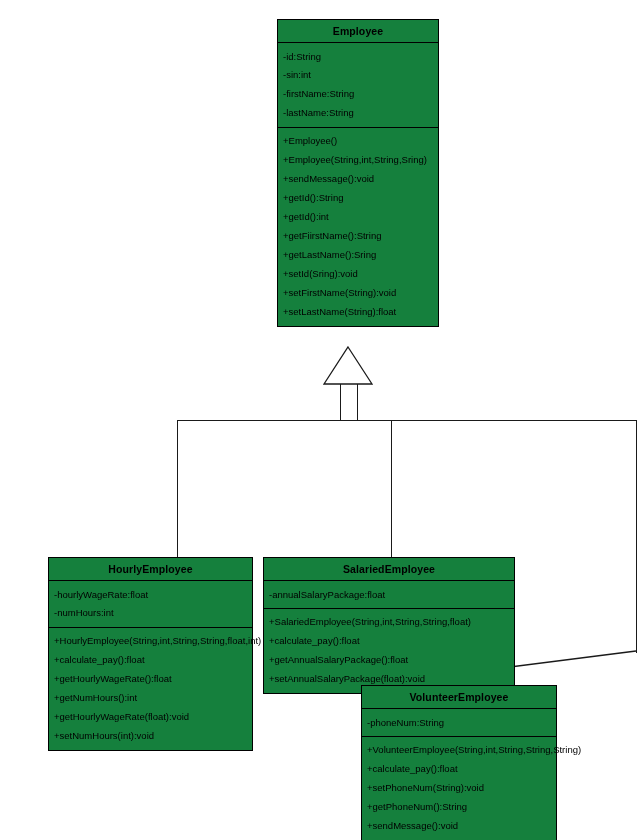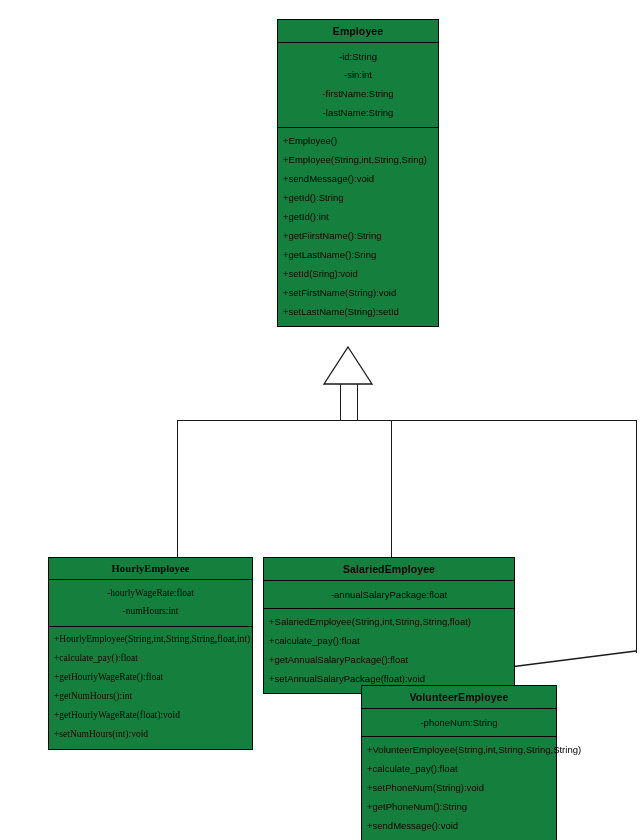--- a/index.html
+++ b/index.html
@@ -34,21 +34,20 @@
     padding: 5px 4px 5px 4px;
     border-bottom: 1.5px solid #000000;
     letter-spacing: 0.1px;
   }
   .uml-compartment {
     box-sizing: border-box;
     padding: 4px 0 4px 0;
   }
   .uml-compartment.attrs {
     border-bottom: 1.5px solid #000000;
-    text-align: center;
   }
   .uml-row {
     box-sizing: border-box;
     font-size: 9.5px;
     color: #000000;
     padding: 4.5px 5px 4.5px 5px;
     white-space: nowrap;
     line-height: 1.05;
   }
 
@@ -92,42 +91,42 @@
     <div class="uml-compartment methods">
         <div class="uml-row">+Employee()</div>
         <div class="uml-row">+Employee(String,int,String,Sring)</div>
         <div class="uml-row">+sendMessage():void</div>
         <div class="uml-row">+getId():String</div>
         <div class="uml-row">+getId():int</div>
         <div class="uml-row">+getFiirstName():String</div>
         <div class="uml-row">+getLastName():Sring</div>
         <div class="uml-row">+setId(Sring):void</div>
         <div class="uml-row">+setFirstName(String):void</div>
-        <div class="uml-row">+setLastName(String):setId</div>
+        <div class="uml-row">+setLastName(String):float</div>
       </div>
   </div>
 
   <svg class="arrow-svg" width="56" height="42" style="left:320px; top:346px;">
     <polygon points="28,1 52,38 4,38" fill="#ffffff" stroke="#1a1a1a" stroke-width="1.3"></polygon>
   </svg>
 
   <div class="line-v" style="left:340px; top:383px; height:38px;"></div>
   <div class="line-v" style="left:357px; top:383px; height:38px;"></div>
 
   <div class="line-h" style="left:177px; top:420px; width:459px;"></div>
 
   <div class="line-v" style="left:177px; top:420px; height:137px;"></div>
   <div class="line-v" style="left:391px; top:420px; height:137px;"></div>
   <div class="line-v" style="left:636px; top:420px; height:233px;"></div>
 
   <svg class="diag-svg" width="286" height="40" style="left:351px; top:650px;">
     <line x1="285" y1="1" x2="1" y2="37" stroke="#1a1a1a" stroke-width="1.3"></line>
   </svg>
 
-  <div class="uml-class" id="cls-hourly" style="left:48px; top:557px; width:205px;font-family:Liberation Serif, serif;">
+  <div class="uml-class" id="cls-hourly" style="left:48px; top:557px; width:205px;">
     <div class="uml-name">HourlyEmployee</div>
     <div class="uml-compartment attrs">
         <div class="uml-row">-hourlyWageRate:float</div>
         <div class="uml-row">-numHours:int</div>
       </div>
     <div class="uml-compartment methods">
         <div class="uml-row">+HourlyEmployee(String,int,String,String,float,int)</div>
         <div class="uml-row">+calculate_pay():float</div>
         <div class="uml-row">+getHourlyWageRate():float</div>
         <div class="uml-row">+getNumHours():int</div>

